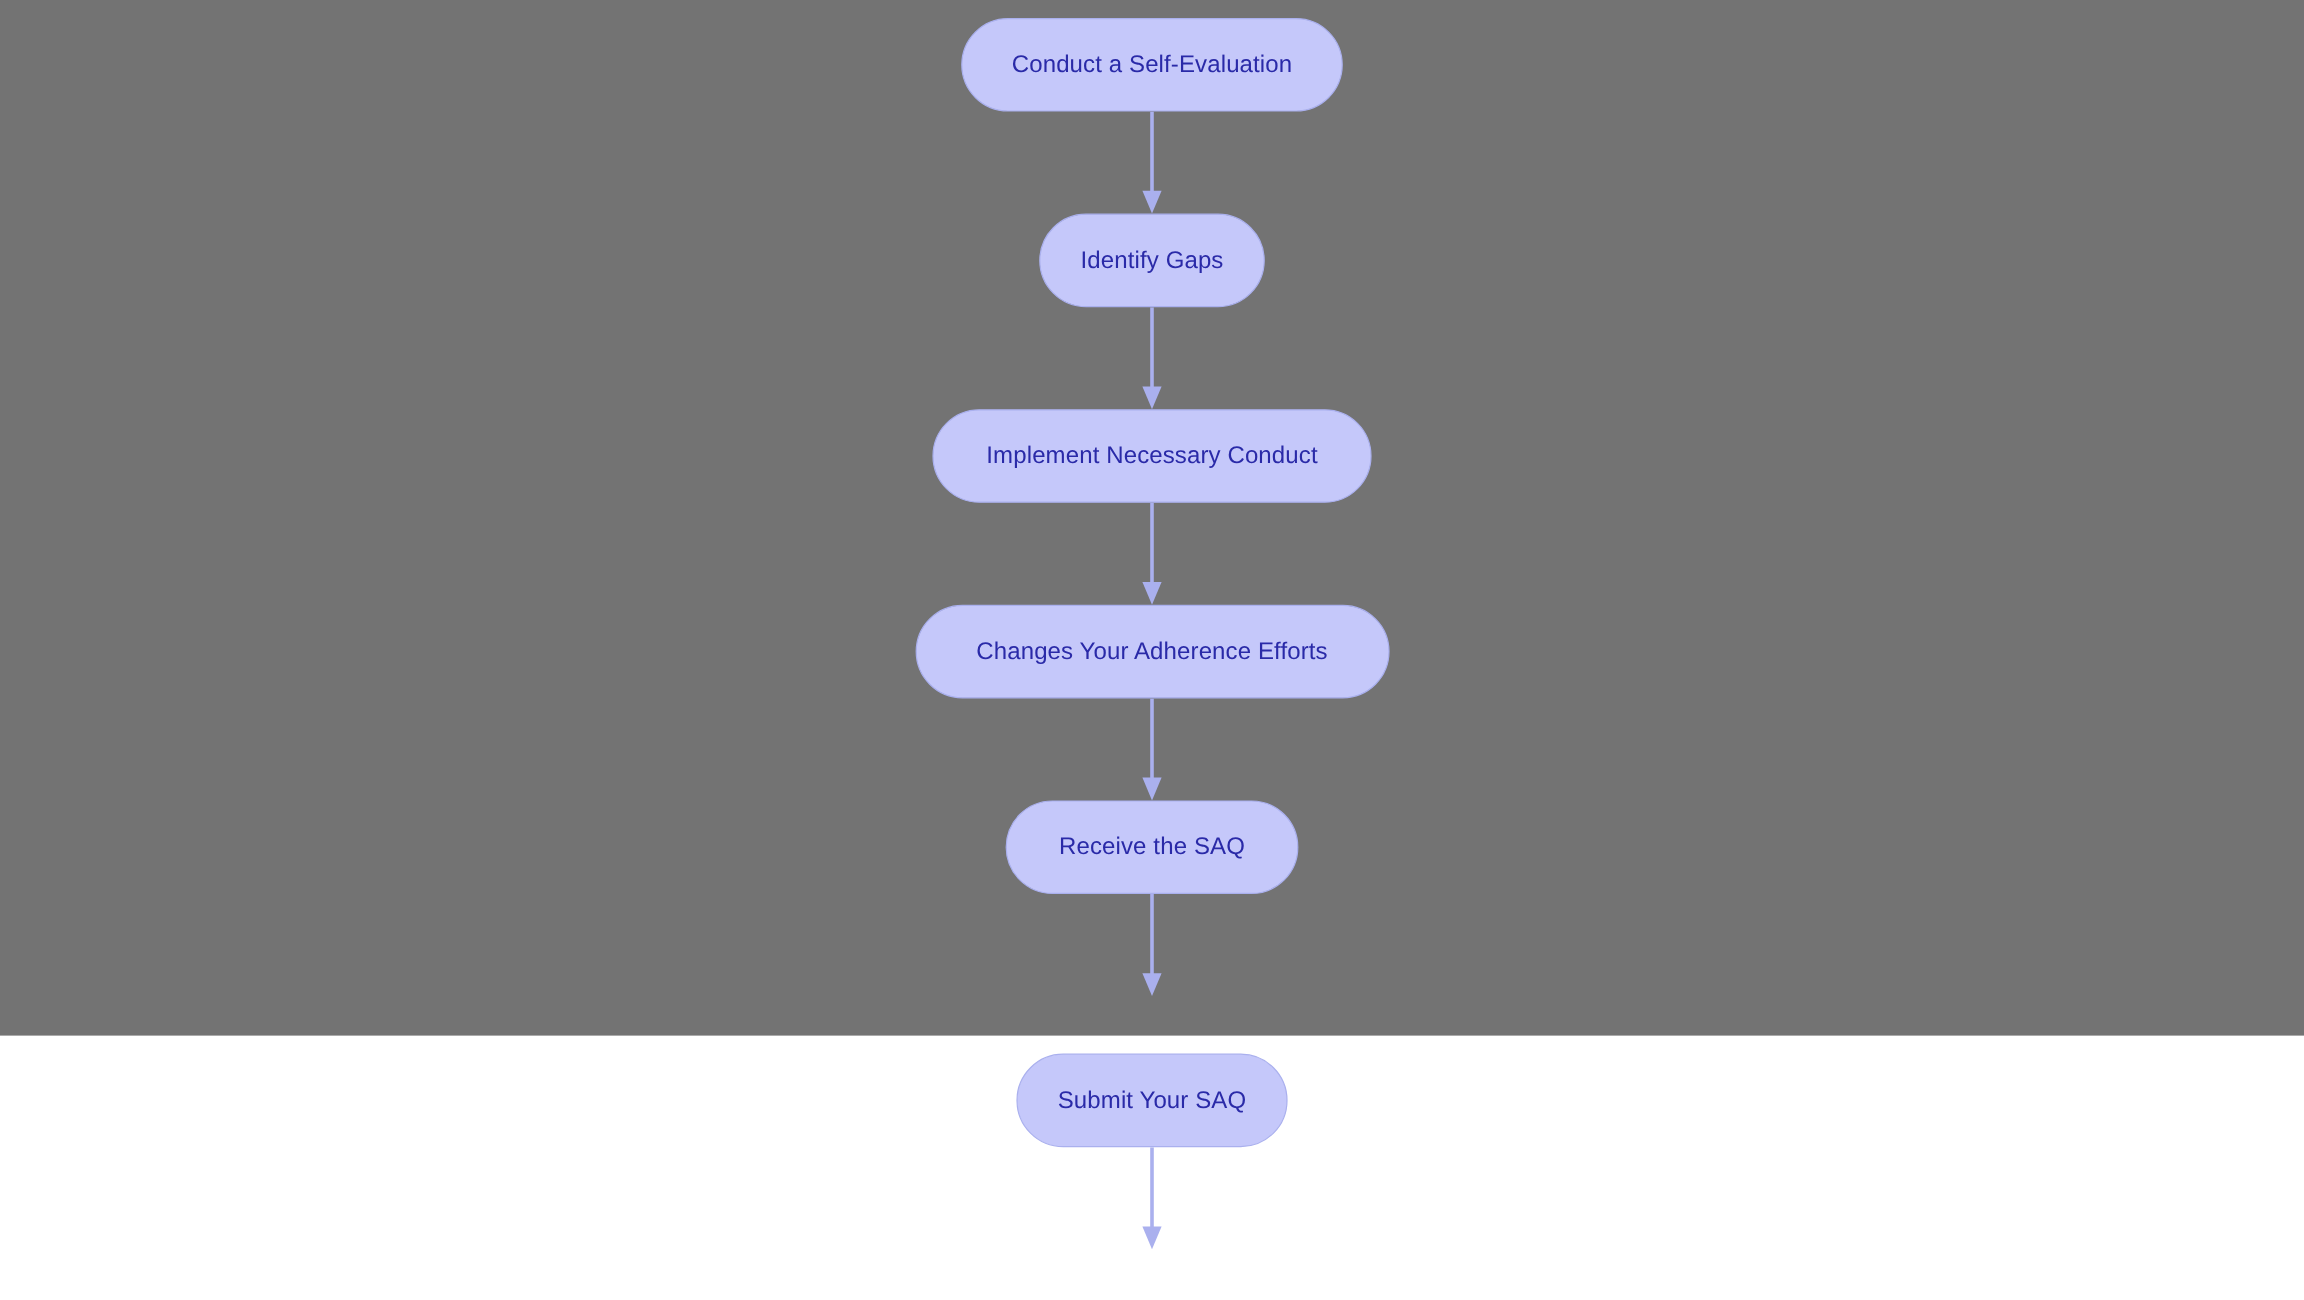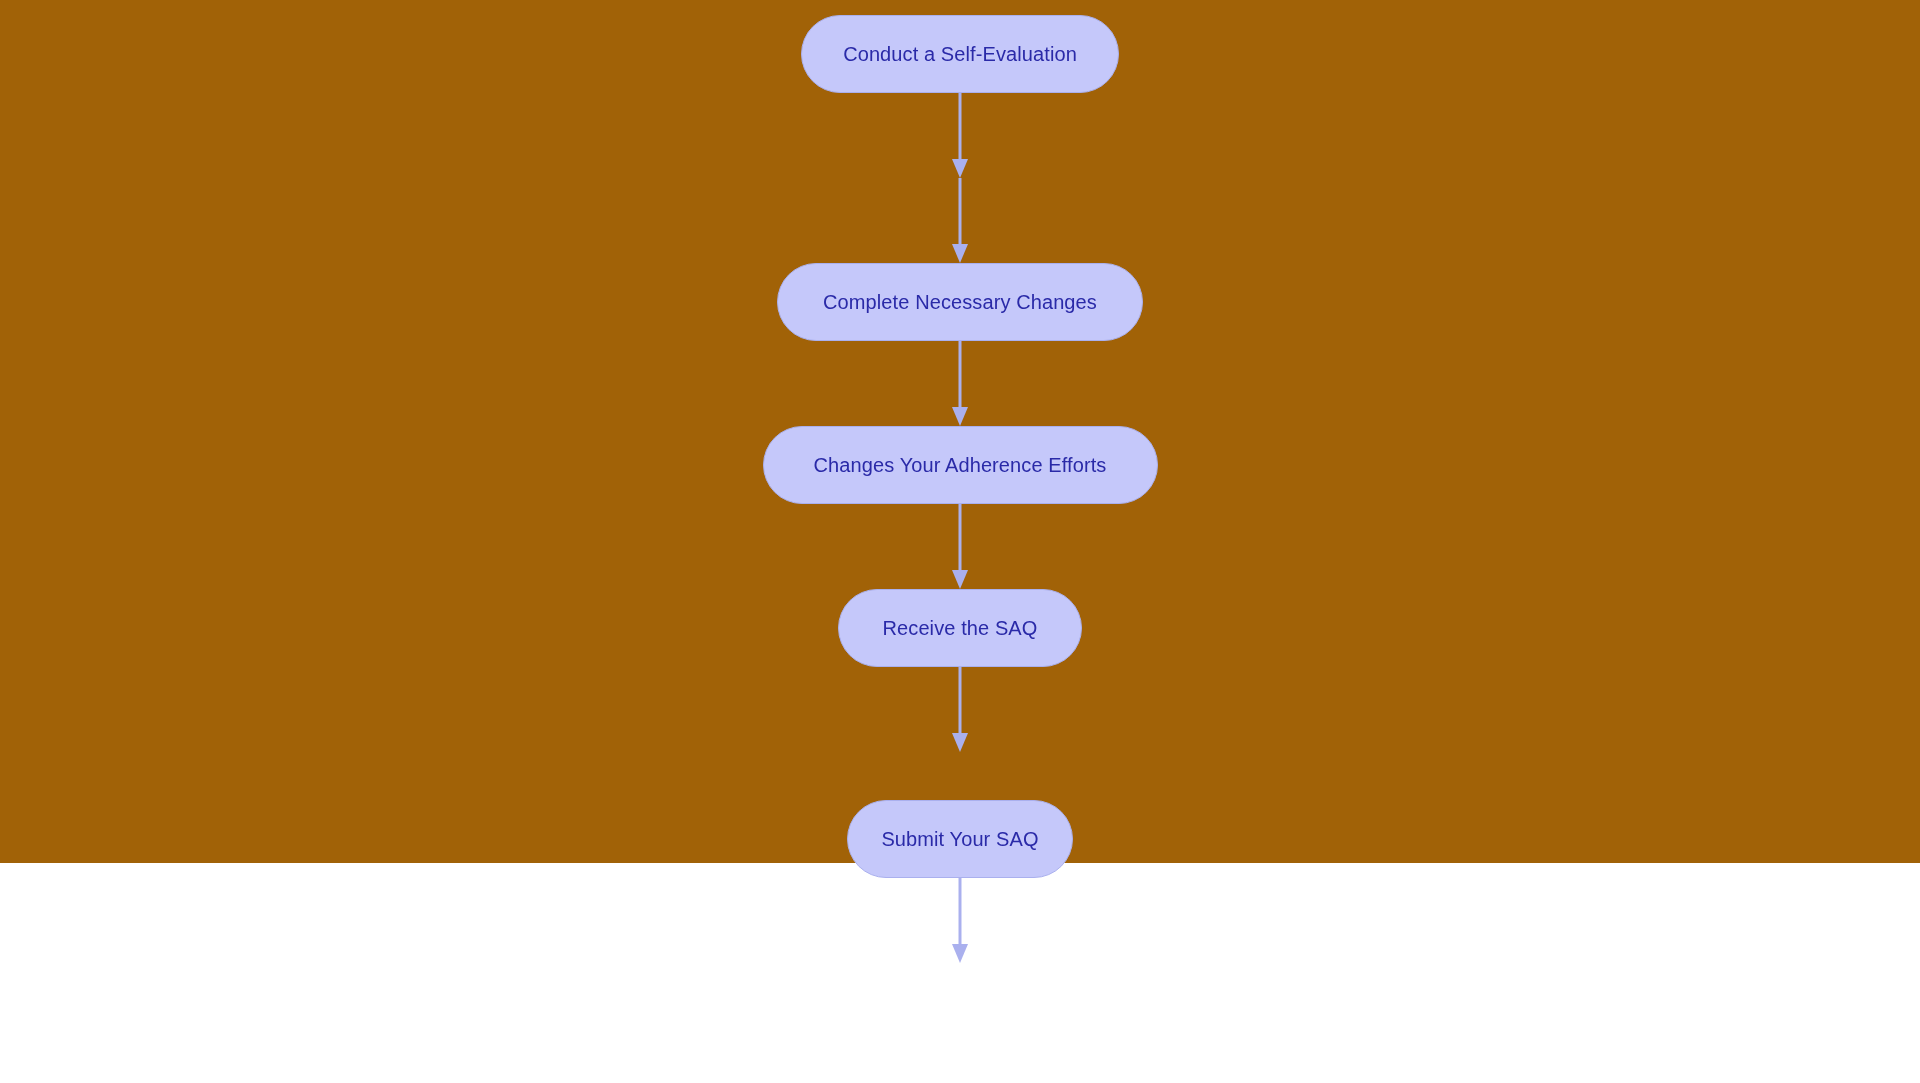--- a/index.html
+++ b/index.html
@@ -11,21 +11,21 @@
     width: 1920px;
     height: 1083px;
     font-family: "Liberation Sans", sans-serif;
     overflow: hidden;
   }
 
   #flowchart {
     position: relative;
     width: 1920px;
     height: 863px;
-    background: #a16207;
+    background: #737373;
   }
 
   
   .flow-column {
     position: absolute;
     left: 0;
     top: 0;
     width: 1920px;
     height: 1083px;
     display: flex;
@@ -101,29 +101,34 @@
       <div class="node w-0">
         <span class="node-label">Conduct a Self-Evaluation</span>
       </div>
     </div>
 
     <svg class="connector" viewBox="0 0 24 85">
       <line class="conn-line" x1="12" y1="0" x2="12" y2="68"></line>
       <polygon class="conn-head" points="12,85 4,66 20,66"></polygon>
     </svg>
 
+    <div class="flow-step">
+      <div class="node w-1">
+        <span class="node-label">Identify Gaps</span>
+      </div>
+    </div>
 
     <svg class="connector" viewBox="0 0 24 85">
       <line class="conn-line" x1="12" y1="0" x2="12" y2="68"></line>
       <polygon class="conn-head" points="12,85 4,66 20,66"></polygon>
     </svg>
 
     <div class="flow-step">
       <div class="node w-2">
-        <span class="node-label">Complete Necessary Changes</span>
+        <span class="node-label">Implement Necessary Conduct</span>
       </div>
     </div>
 
     <svg class="connector" viewBox="0 0 24 85">
       <line class="conn-line" x1="12" y1="0" x2="12" y2="68"></line>
       <polygon class="conn-head" points="12,85 4,66 20,66"></polygon>
     </svg>
 
     <div class="flow-step">
       <div class="node w-3">

